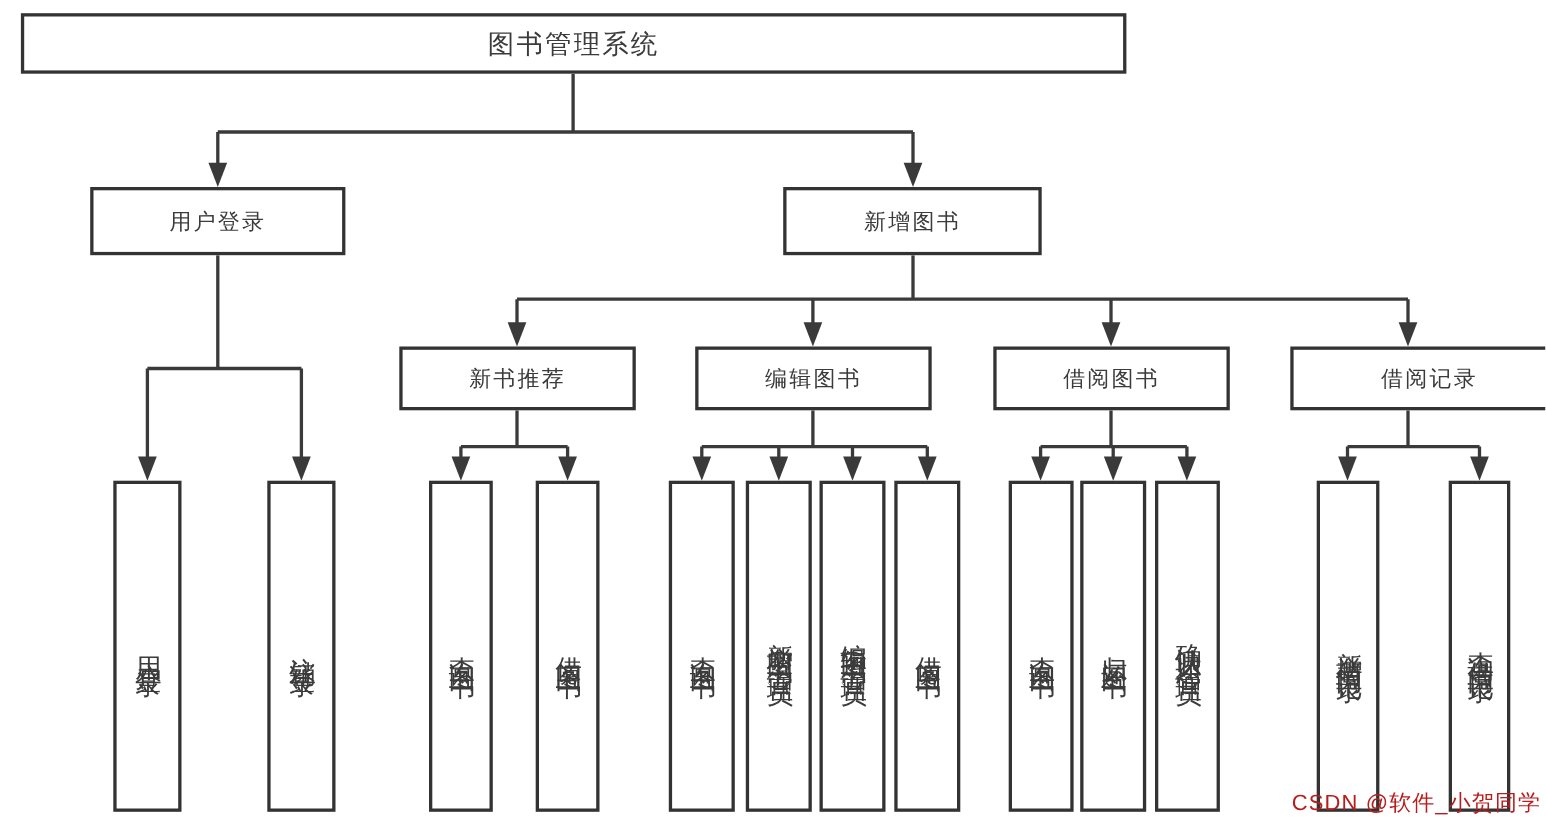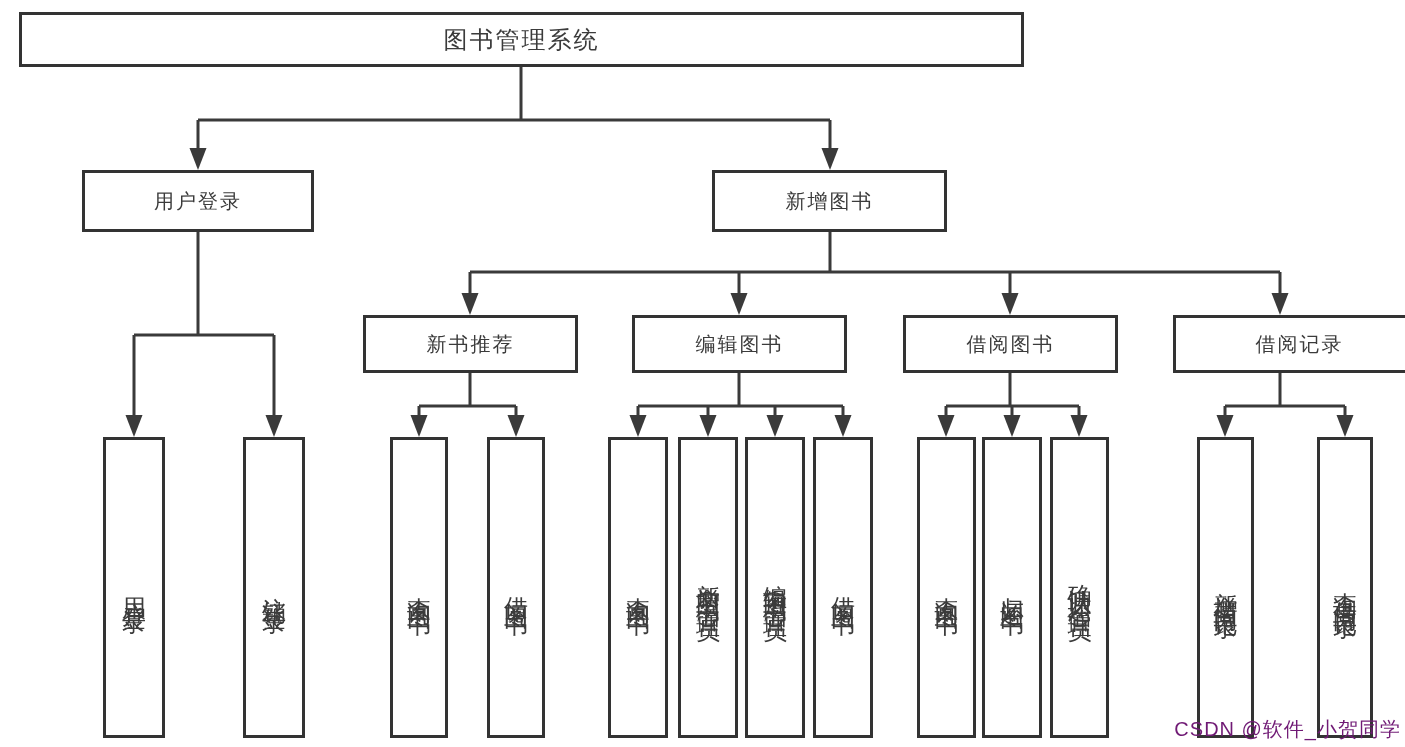--- a/index.html
+++ b/index.html
@@ -60,21 +60,21 @@
   #b-cur-query    { left: 917px;  width: 59px; }
   #b-cur-return   { left: 982px;  width: 60px; }
   #b-cur-confirm  { left: 1050px; width: 59px; }
   #b-rec-add      { left: 1197px; width: 57px; }
   #b-rec-query    { left: 1317px; width: 56px; }
 
   #watermark {
     position: absolute;
     right: 4px;
     bottom: 4px;
-    color: #701a75;
+    color: #b91c1c;
     font-size: 20px;
     letter-spacing: 1px;
     z-index: 6;
     white-space: nowrap;
   }
 </style>
 </head>
 <body>
 
 <div id="canvas">

